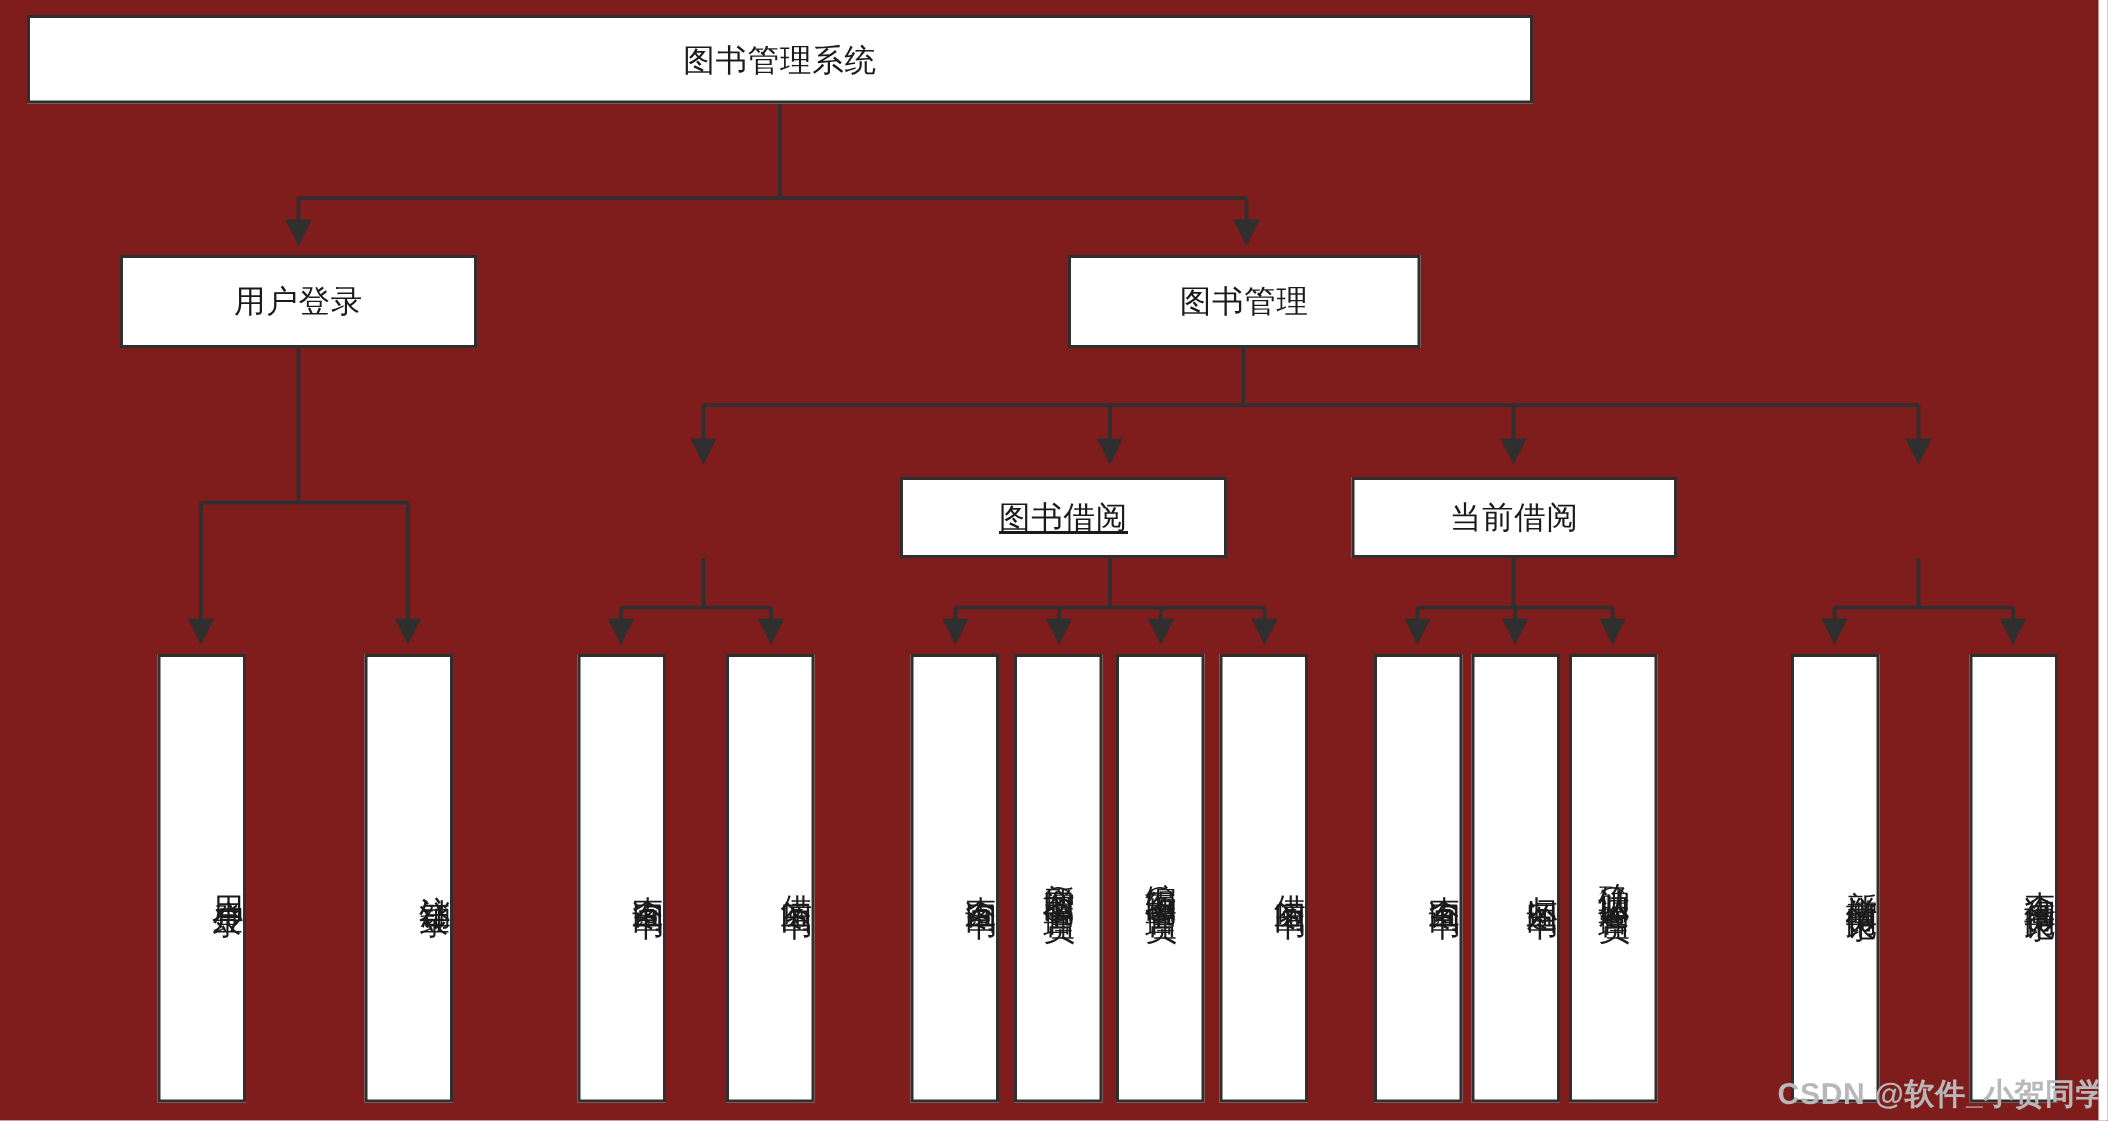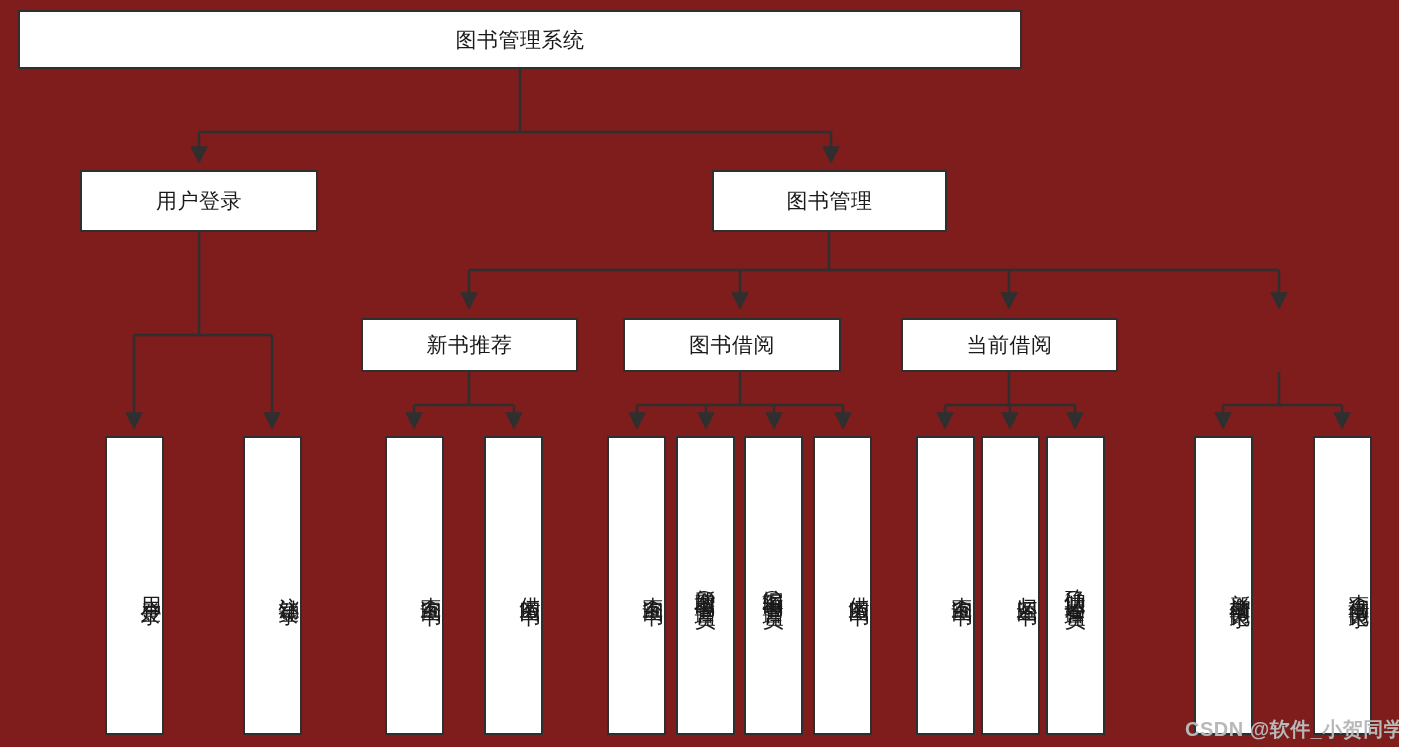--- a/index.html
+++ b/index.html
@@ -125,24 +125,21 @@
     <span class="node-label">图书管理系统</span>
   </div>
 
   <div class="node h" style="left:80px; top:170px; width:238px; height:62px;">
     <span class="node-label">用户登录</span>
   </div>
   <div class="node h" style="left:712px; top:170px; width:235px; height:62px;">
     <span class="node-label">图书管理</span>
   </div>
 
-  <div class="node h" style="left:361px; top:318px; width:217px; height:54px;">
-    <span class="node-label">新书推荐</span>
-  </div>
-  <div class="node h" style="left:623px; top:318px; width:218px; height:54px;">
+  <div class="node h" style="left:600px; top:318px; width:218px; height:54px;text-decoration:underline;">
     <span class="node-label">图书借阅</span>
   </div>
   <div class="node h" style="left:901px; top:318px; width:217px; height:54px;align-items:center;">
     <span class="node-label">当前借阅</span>
   </div>
 
   <div class="node v" style="left:105px; top:436px; width:59px; height:299px;">
     <span class="node-label">用户登录</span>
   </div>
   <div class="node v" style="left:243px; top:436px; width:59px; height:299px;">

